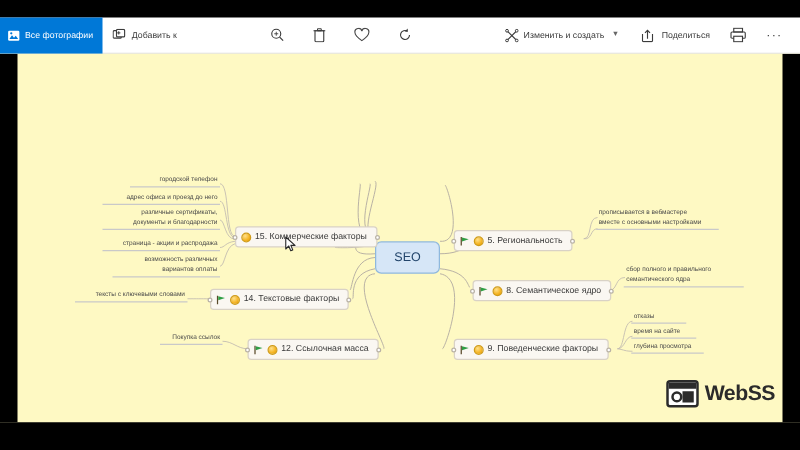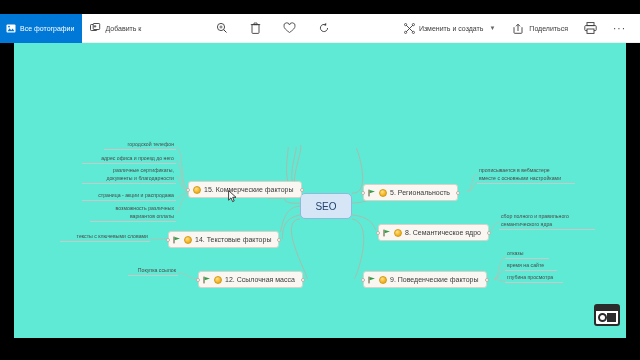--- a/index.html
+++ b/index.html
@@ -35,21 +35,21 @@
   .tb-icon { display:inline-flex; align-items:center; justify-content:center; }
   .tb-spacer { flex:1 1 auto; }
   .tb-mid { display:flex; align-items:center; gap:22px; }
   .tb-right { display:flex; align-items:center; gap:2px; padding-right:6px; }
   .chev { font-size:6px; color:#666; margin-left:2px; }
   .dots { font-size:10px; color:#3b3b3b; letter-spacing:1px; padding:0 8px; }
 
   
   .canvas {
     position:absolute; left:0; top:43px; width:640px; height:295px;
-    background:#5eead4; overflow:hidden;
+    background:#fef9c3; overflow:hidden;
   }
   .side-l { position:absolute; left:0; top:0; width:14px; height:295px; background:#000; }
   .side-r { position:absolute; right:0; top:0; width:14px; height:295px; background:#000; }
   .botblack { position:absolute; left:0; top:338px; width:640px; height:22px; background:#000; }
 
   svg.links { position:absolute; left:0; top:0; width:640px; height:295px; }
 
   
   .node {
     position:absolute; display:flex; align-items:center; gap:3px;
@@ -389,20 +389,21 @@
       <svg width="9" height="13" viewBox="0 0 9 13">
         <path d="M0.6 0.6 L0.6 10.2 L3 7.8 L4.6 11.6 L6.2 10.9 L4.7 7.3 L8 7.3 Z" fill="#ffffff" stroke="#2a2a2a" stroke-width="0.9" stroke-linejoin="round"></path>
       </svg>
     </div>
 
     <div class="wm">
       <div class="wm-box">
         <div class="wm-circ"></div>
         <div class="wm-sq"></div>
       </div>
+      <div class="wm-text">WebSS</div>
     </div>
 
     <div class="side-l"></div>
     <div class="side-r"></div>
   </div>
 
   <div class="botblack"></div>
 </div>
 
 </body></html>

